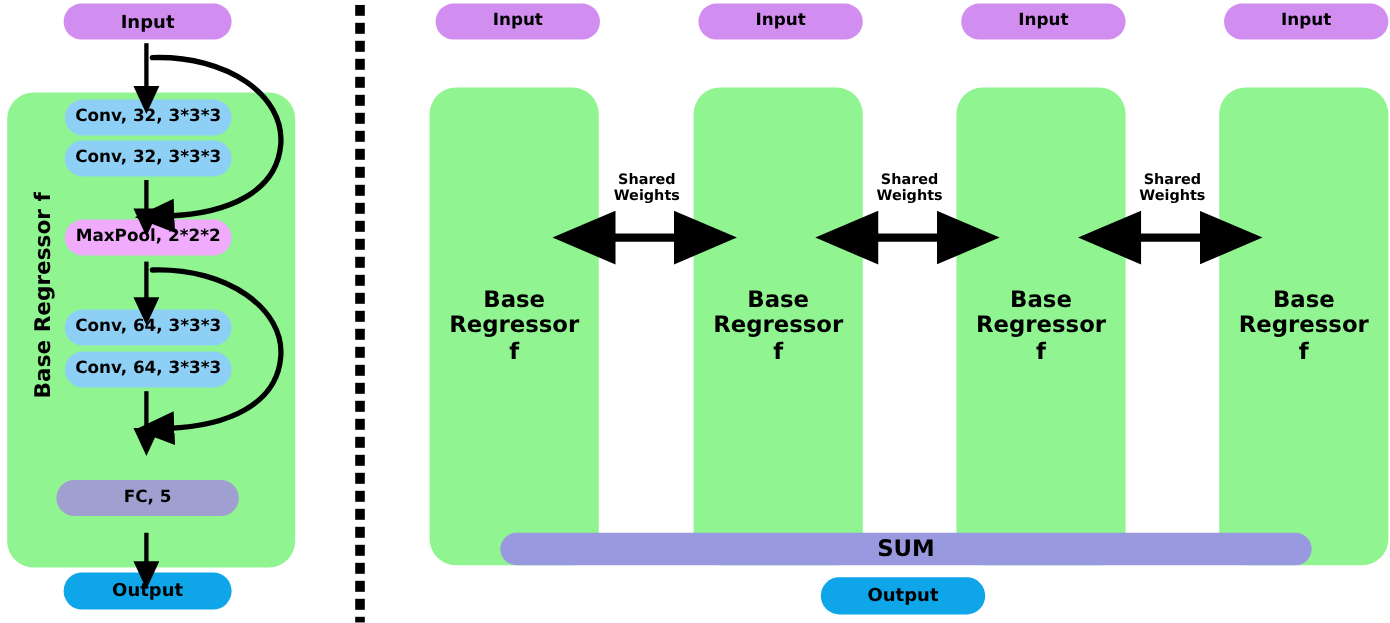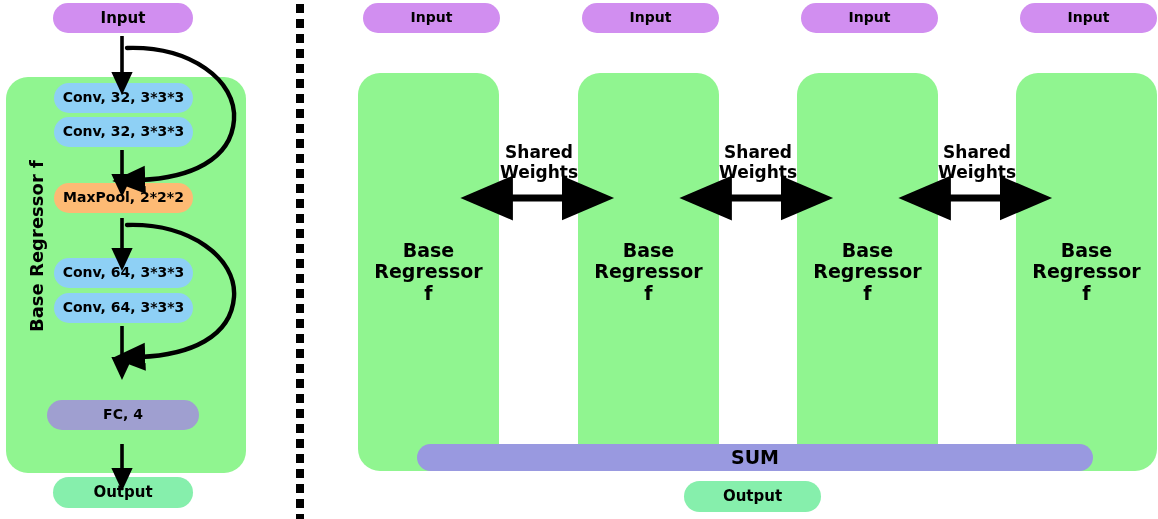--- a/index.html
+++ b/index.html
@@ -29,24 +29,24 @@
     color: #000000;
     font-weight: bold;
     box-sizing: border-box;
     line-height: 1.12;
   }
 
   .pill     { border-radius: 999px; }
   .roundbox { border-radius: 22px; margin-top: 33px; }
 
   .c-input   { background: #d18ef0; }
-  .c-output  { background: #86efac; }
+  .c-output  { background: #0ea5e9; }
   .c-green   { background: #90f590; }
   .c-conv    { background: #8ed0f5; text-align: right; }
-  .c-maxpool { background: #fdba74; }
+  .c-maxpool { background: #f0abfc; }
   .c-gap     { background: #4a5ef0; }
   .c-fc      { background: #9f9fd0; }
   .c-sum     { background: #9999e0; }
 
   
   .vlabel {
     position: absolute;
     color: #000000;
     font-weight: bold;
     font-size: 18px;
@@ -75,21 +75,21 @@
     width: 1158px;
     height: 519px;
     pointer-events: none;
   }
 
   
   .sw-label {
     position: absolute;
     text-align: center;
     font-weight: bold;
-    font-size: 17px;
+    font-size: 12px;
     color: #000000;
     line-height: 1.15;
     white-space: pre-line;
   }
 </style>
 </head>
 <body>
 
 <div id="canvas">
 
@@ -103,21 +103,21 @@
 
   <div class="node pill c-conv" style="left:54px; top:117px; width:139px; height:30px; font-size:14px;">Conv, 32, 3*3*3</div>
 
   <div class="node pill c-maxpool" style="left:54px; top:183px; width:139px; height:30px; font-size:14px;">MaxPool, 2*2*2</div>
 
   <div class="node pill c-conv" style="left:54px; top:258px; width:139px; height:30px; font-size:14px;">Conv, 64, 3*3*3</div>
 
   <div class="node pill c-conv" style="left:54px; top:293px; width:139px; height:30px; font-size:14px;">Conv, 64, 3*3*3</div>
 
 
-  <div class="node pill c-fc" style="left:47px; top:400px; width:152px; height:30px; font-size:14px;">FC, 4</div>
+  <div class="node pill c-fc" style="left:47px; top:400px; width:152px; height:30px; font-size:14px;">FC, 5</div>
 
   <div class="node pill c-output" style="left:53px; top:477px; width:140px; height:31px; font-size:15px;">Output</div>
 
   <div class="divider"></div>
 
   <div class="node pill c-input" style="left:363px; top:3px; width:137px; height:30px; font-size:14px;">Input</div>
   <div class="node roundbox c-green" style="left:358px; top:40px; width:141px; height:398px; font-size:19px; white-space:pre-line;">Base
 Regressor
 f</div>
 

